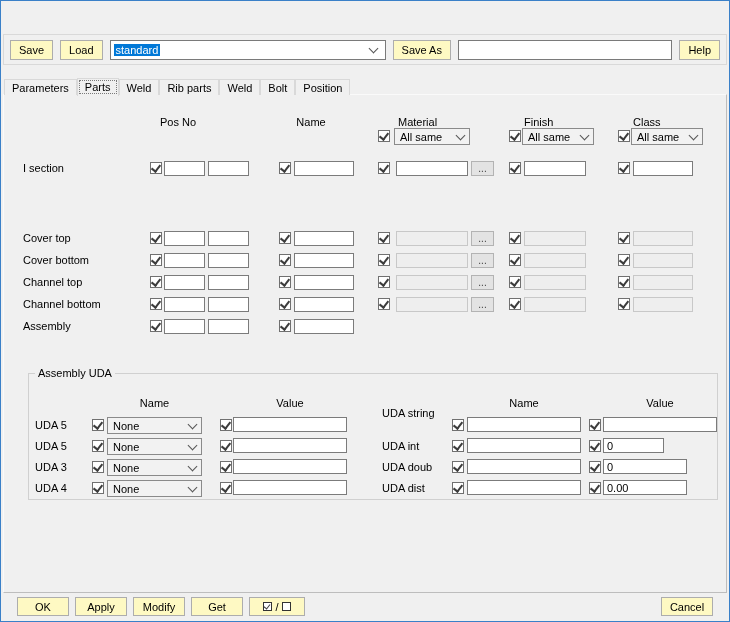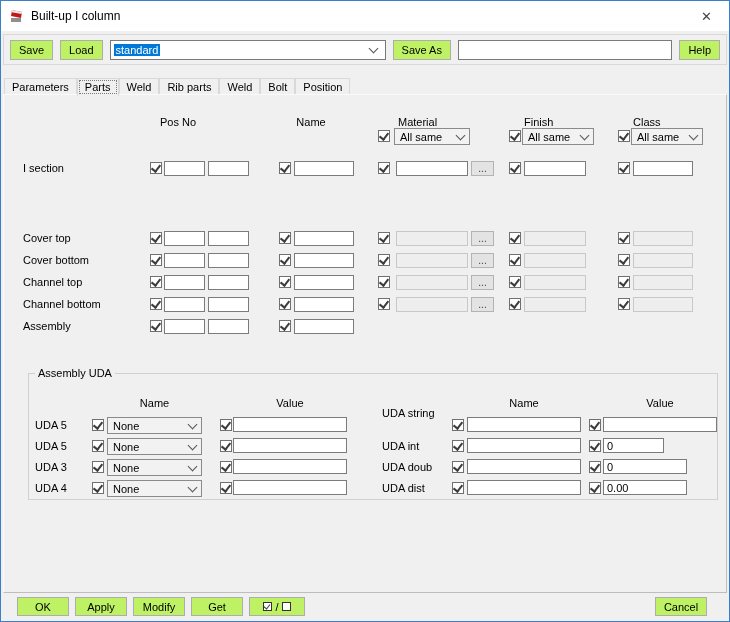--- a/index.html
+++ b/index.html
@@ -7,28 +7,28 @@
     position:relative; width:728px; height:620px; margin:0 auto;
     background:#f0f0f0; border:1px solid #3a80c8; box-sizing:content-box; overflow:hidden;
   }
   
   .titlebar { position:absolute; top:0; left:0; right:0; height:30px; background:#ffffff; display:flex; align-items:center; }
   .app-icon { width:16px; height:16px; margin:0 6px 0 8px; flex:0 0 auto; }
   .title-text { font-size:12px; color:#000; }
   .close-btn { margin-left:auto; width:45px; height:30px; display:flex; align-items:center; justify-content:center; font-size:13px; color:#444; cursor:default; }
   
   .toolbar { position:absolute; top:33px; left:2px; right:2px; height:31px; border:1px solid #d9d9d9; background:#f0f0f0; box-sizing:border-box; display:flex; align-items:center; padding:0 6px; gap:7px; }
-  .btn { background:#bef264; border:1px solid #adadad; color:#000; font-family:"Liberation Sans",sans-serif; font-size:11px; height:20px; padding:0 8px; display:inline-flex; align-items:center; justify-content:center; box-sizing:border-box; }
+  .btn { background:#fef9c3; border:1px solid #adadad; color:#000; font-family:"Liberation Sans",sans-serif; font-size:11px; height:20px; padding:0 8px; display:inline-flex; align-items:center; justify-content:center; box-sizing:border-box; }
   .combo-lg { width:276px; height:20px; background:#fff; border:1px solid #7a7a7a; box-sizing:border-box; display:flex; align-items:center; padding:0 3px; }
   .combo-lg .sel-text { background:#0078d7; color:#fff; font-size:11px; padding:0 2px; }
   .chev { width:6px; height:6px; border-right:1px solid #555; border-bottom:1px solid #555; transform:rotate(45deg); margin-left:auto; margin-right:5px; margin-top:-3px; flex:0 0 auto; }
   .tb-input { flex:1; height:20px; border:1px solid #7a7a7a; background:#fff; box-sizing:border-box; font-size:11px; padding:0 3px; font-family:"Liberation Sans",sans-serif; }
   .help-btn { flex:0 0 auto; }
   
-  .tabs { position:absolute; top:77px; left:3px; right:3px; height:17px; display:flex; align-items:flex-start; z-index:2; }
+  .tabs { position:absolute; top:77px; left:3px; right:3px; height:17px; display:flex; align-items:center; z-index:2; }
   .tab { box-sizing:border-box; height:16px; background:#f0f0f0; border:1px solid #d9d9d9; border-bottom:none; padding:2px 7px 0 7px; font-size:11px; color:#000; margin-right:0; }
   .tab.sel { height:18px; margin-bottom:-1px; outline:1px dotted #7a7a7a; outline-offset:-3px; background:#f0f0f0; z-index:3; }
   .page { position:absolute; top:93px; left:2px; right:2px; bottom:28px; background:#f0f0f0; border:1px solid; border-color:#fafafa #bdbdbd #bdbdbd #fafafa; box-sizing:border-box; }
   
   .hdr-label { position:absolute; top:21px; font-size:11px; color:#000; text-align:center; }
   .cb { position:absolute; width:12px; height:12px; background:#fff; border:1px solid #707070; box-sizing:border-box; }
   .ck { display:block; position:absolute; left:2px; top:0px; width:4px; height:7px; border-right:2px solid #3c3c3c; border-bottom:2px solid #3c3c3c; transform:rotate(38deg); }
   .ddl { position:absolute; height:17px; background:#f2f2f2; border:1px solid #8a8a8a; box-sizing:border-box; display:flex; align-items:center; padding:0 0 0 5px; font-size:11px; }
   .prow { position:absolute; left:0; right:0; height:16px; }
   .rlabel { position:absolute; left:19px; top:1px; font-size:11px; color:#000; white-space:nowrap; }
@@ -40,38 +40,27 @@
   .uda { position:absolute; left:8px; top:256px; width:688px; height:131px; border:1px solid #d0d0d0; margin:16px; padding:0; }
   .uda legend { font-size:11px; padding:0 3px; margin-left:6px; }
   .uda .col-hdr { position:absolute; top:18px; font-size:11px; text-align:center; }
   .uda .urow-label { position:absolute; font-size:11px; white-space:nowrap; }
   
   .footer { position:absolute; left:2px; right:2px; bottom:2px; height:25px; display:flex; align-items:center; padding:0 14px; gap:6px; box-sizing:border-box; }
   .foot-btn { width:52px; height:19px; padding:0; }
   .toggle { width:56px; gap:3px; font-size:11px; }
   .mini-cb { position:relative; width:9px; height:9px; border:1px solid #333; background:#fff; display:inline-block; box-sizing:border-box; }
   .mini-cb .ck { left:1px; top:0px; width:3px; height:5px; border-width:1px; }
-  .cancel-btn { margin-left:auto; margin-right:6px; width:52px; height:19px; padding:0; }
+  .cancel-btn { margin-left:auto; margin-right:0; width:52px; height:19px; padding:0; }
 </style>
 </head>
 <body>
 
 <div class="window">
 
-  <div class="titlebar">
-    <svg class="app-icon" viewBox="0 0 16 16">
-      <rect x="2" y="10" width="10" height="4" fill="#8f8f8f"></rect>
-      <path d="M3 2 L13 4 L12 10 L2 8 Z" fill="#c01818"></path>
-      <path d="M3 2 L13 4 L12.6 6 L2.7 4.2 Z" fill="#e8e8e8"></path>
-    </svg>
-    <span class="title-text">Built-up I column</span>
-    <div class="close-btn">
-      <span>✕</span>
-    </div>
-  </div>
 
   <div class="toolbar">
     <button class="btn">Save</button>
     <button class="btn">Load</button>
     <div class="combo-lg">
       <span class="sel-text">standard</span>
       <span class="chev"></span>
     </div>
     <button class="btn">Save As</button>
     <input class="tb-input" value="" style="">

